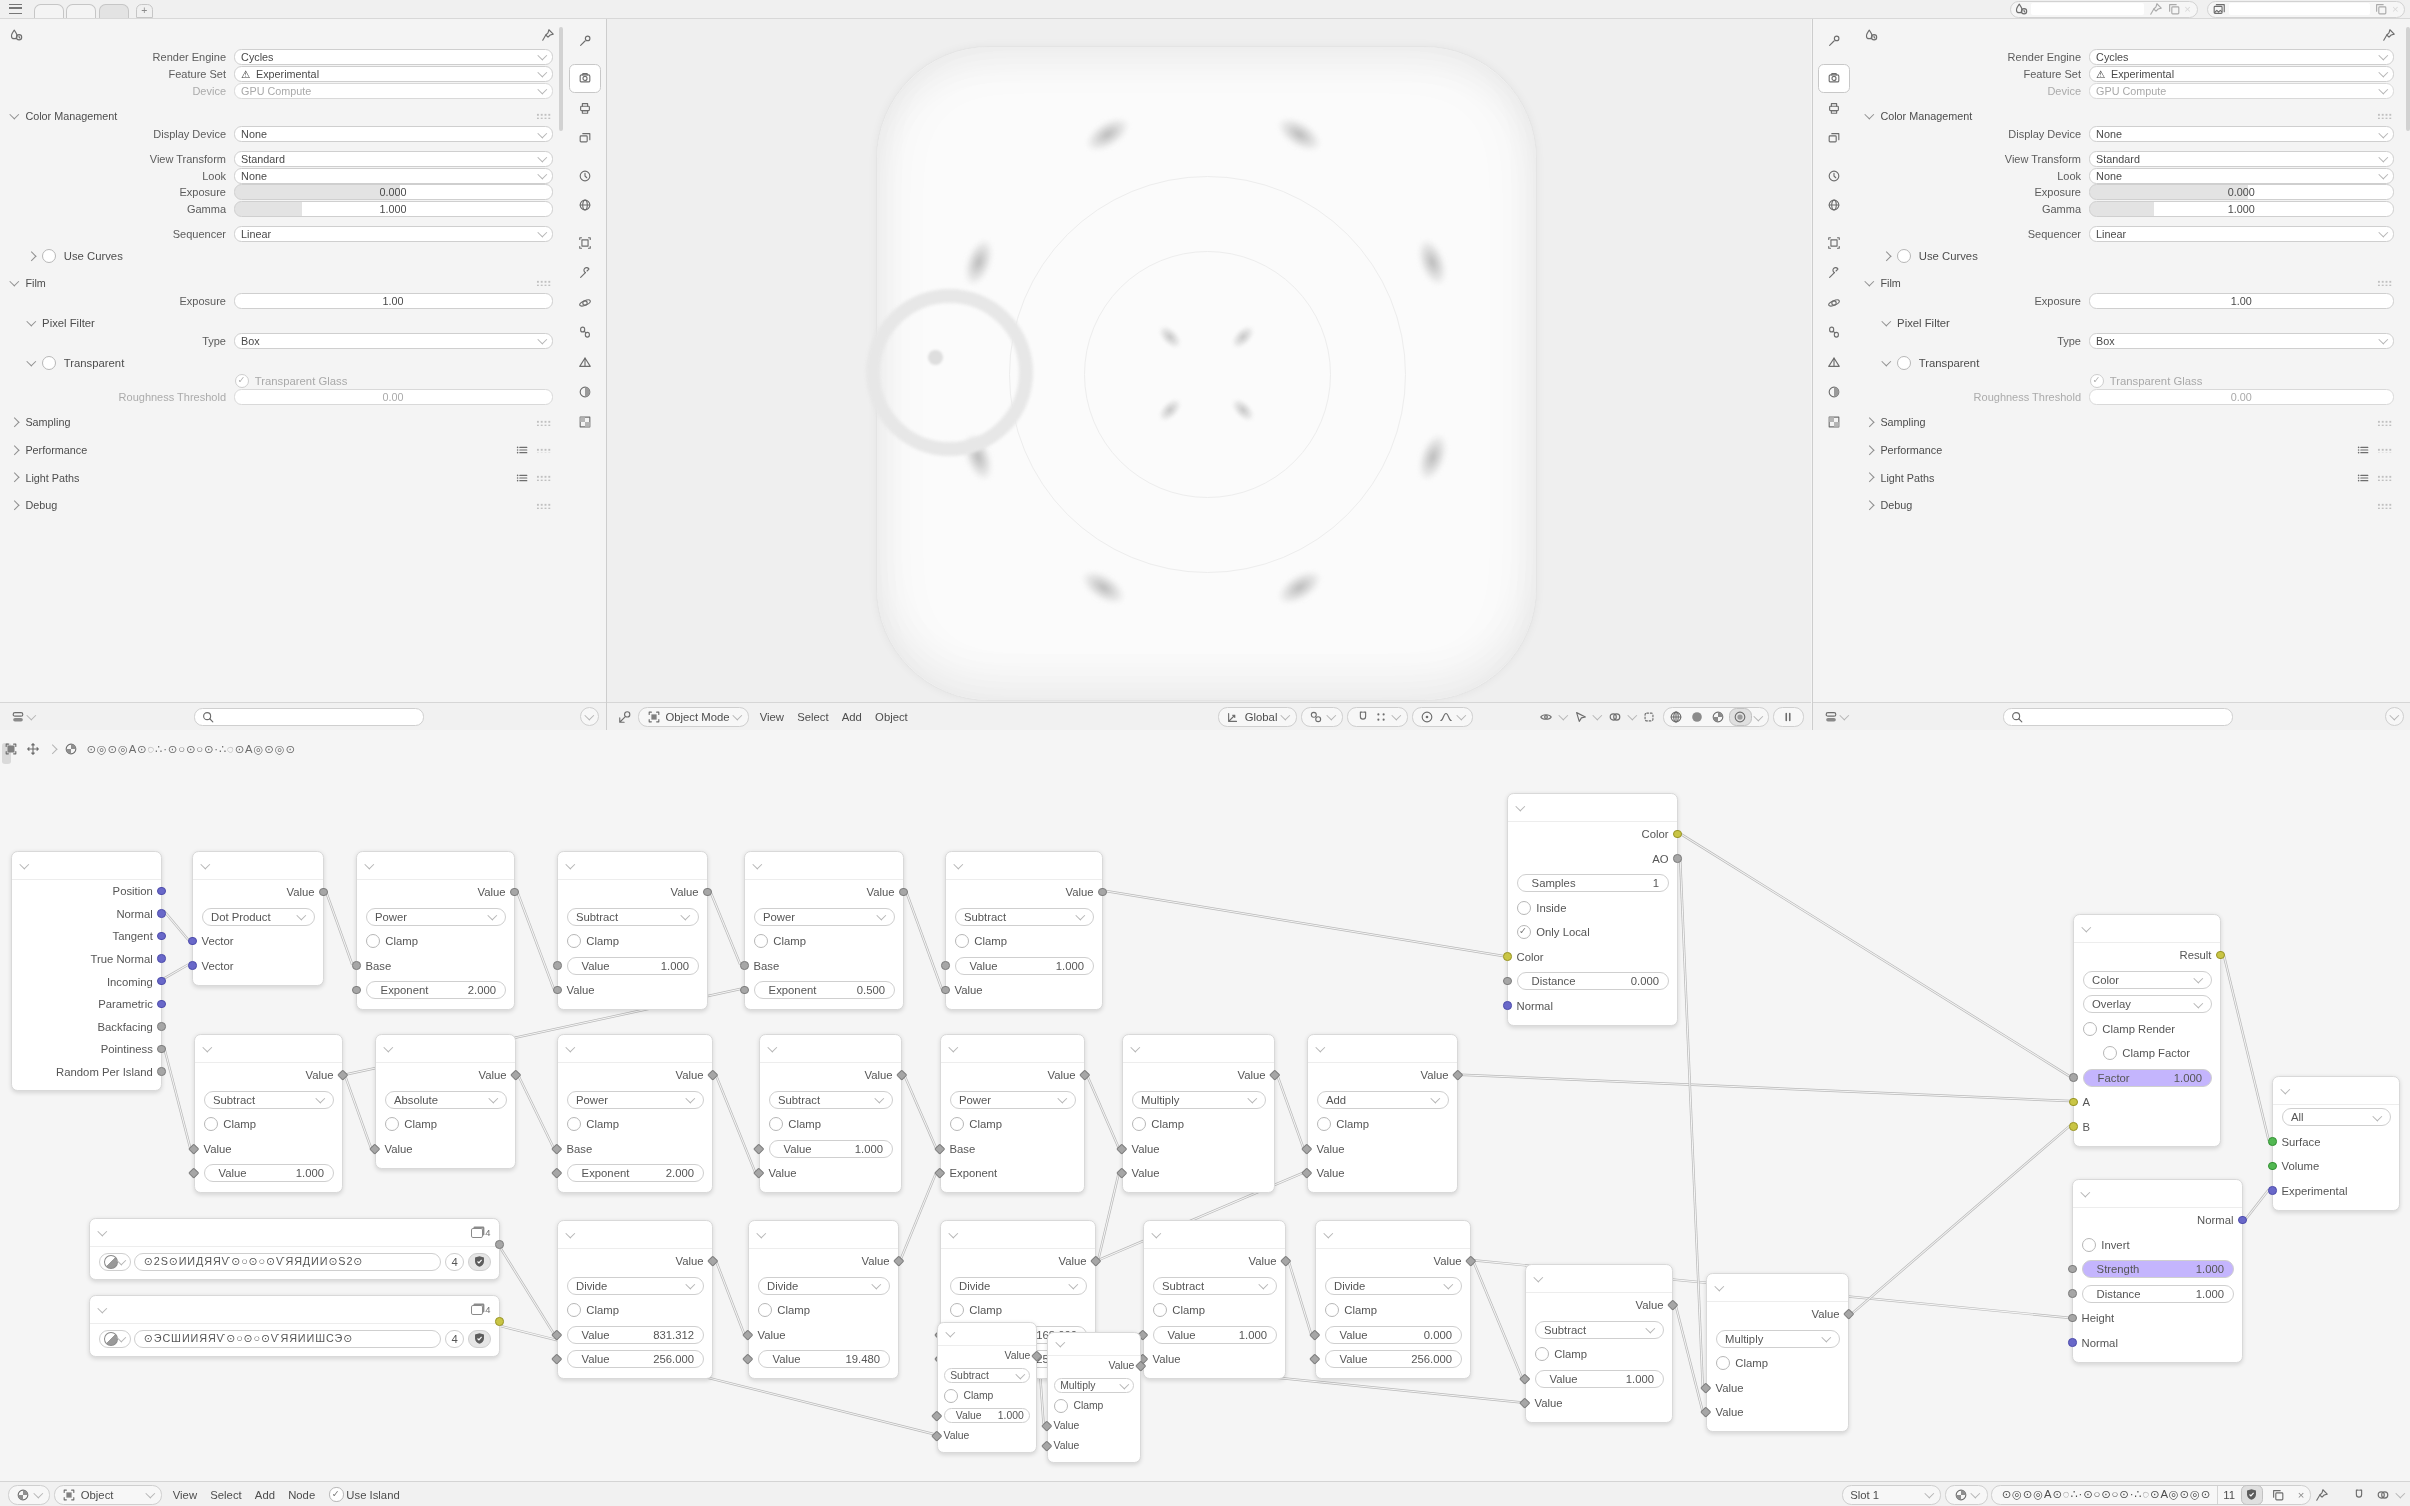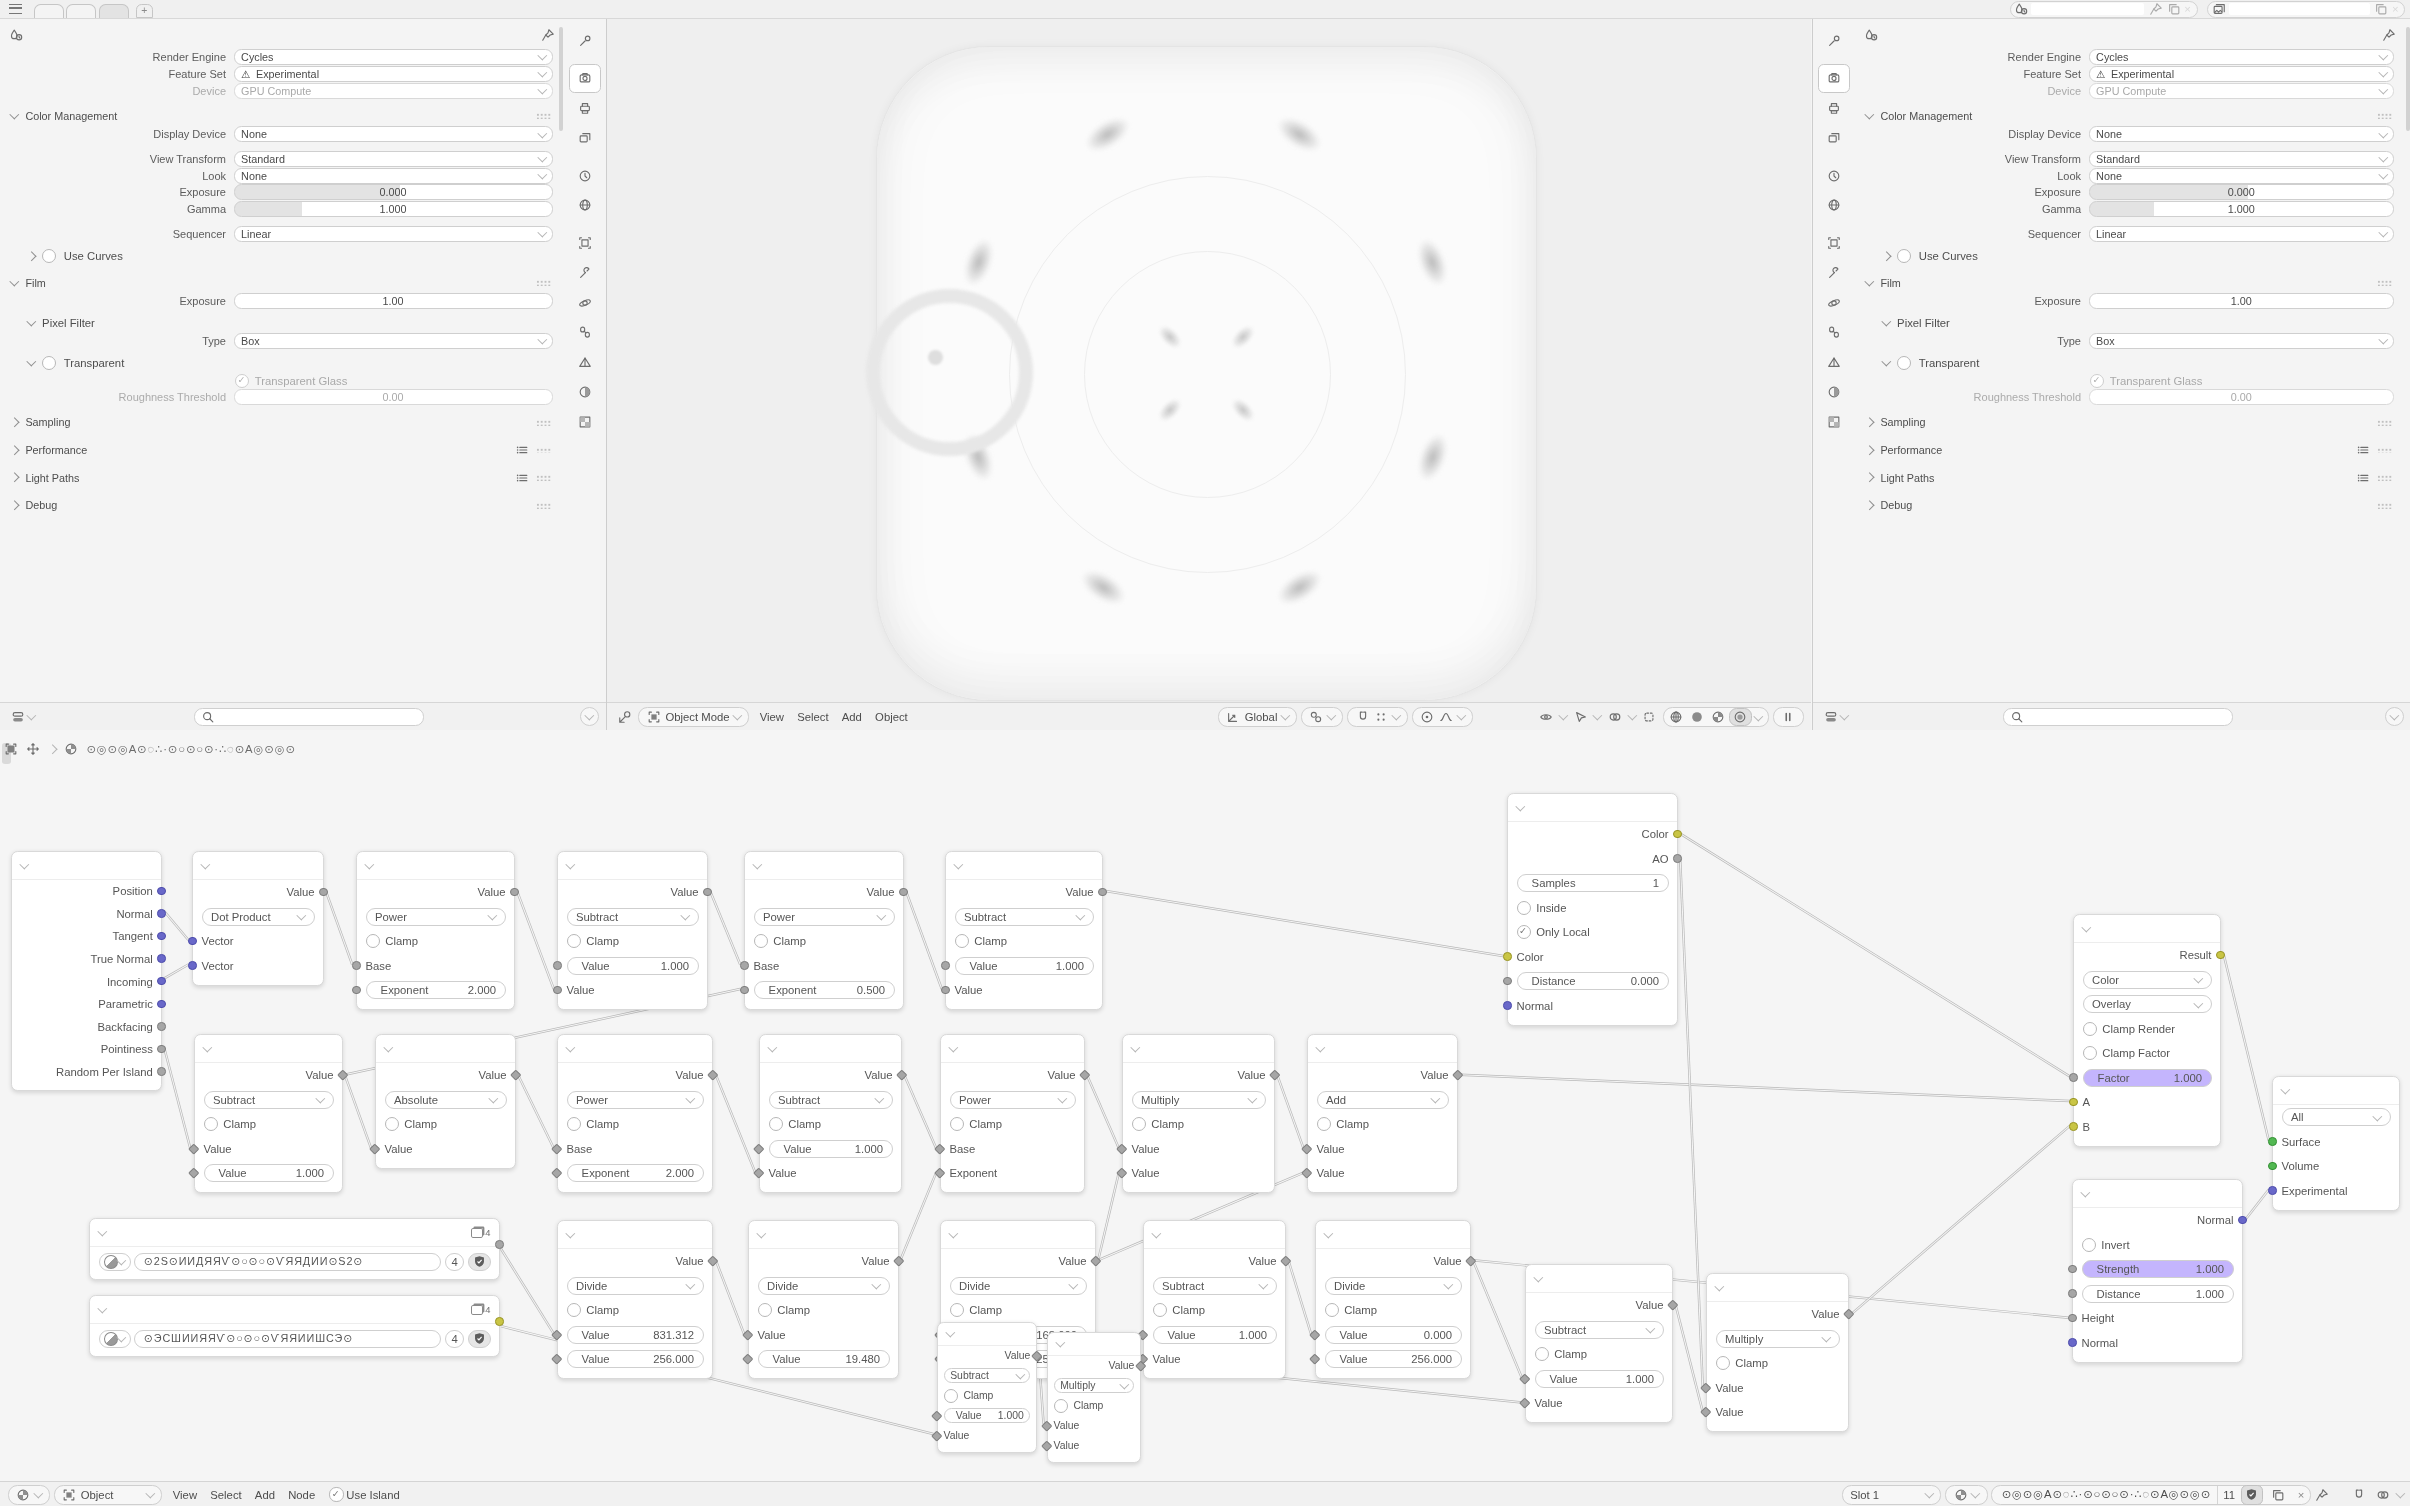--- a/index.html
+++ b/index.html
@@ -1776,21 +1776,21 @@
           <div class="nrow dd" style="height: 24.5px;">
             <div class="npill dd">
               <span class="fl">Overlay</span>
               <span class="chv down dim"></span>
             </div>
           </div>
           <div class="nrow cb" style="height: 24.5px;">
             <span class="ncb"></span>
             <span>Clamp Render</span>
           </div>
-          <div class="nrow cb" style="height: 24.5px;">
+          <div class="nrow cb" style="height: 24.5px; margin-left: 20px;">
             <span class="ncb"></span>
             <span>Clamp Factor</span>
           </div>
           <div class="nrow slider" style="height: 24.5px;">
             <i class="sock l value"></i>
             <div class="npill f gray">
               <span class="fl">Factor</span>
               <span class="fv">1.000</span>
             </div>
           </div>

